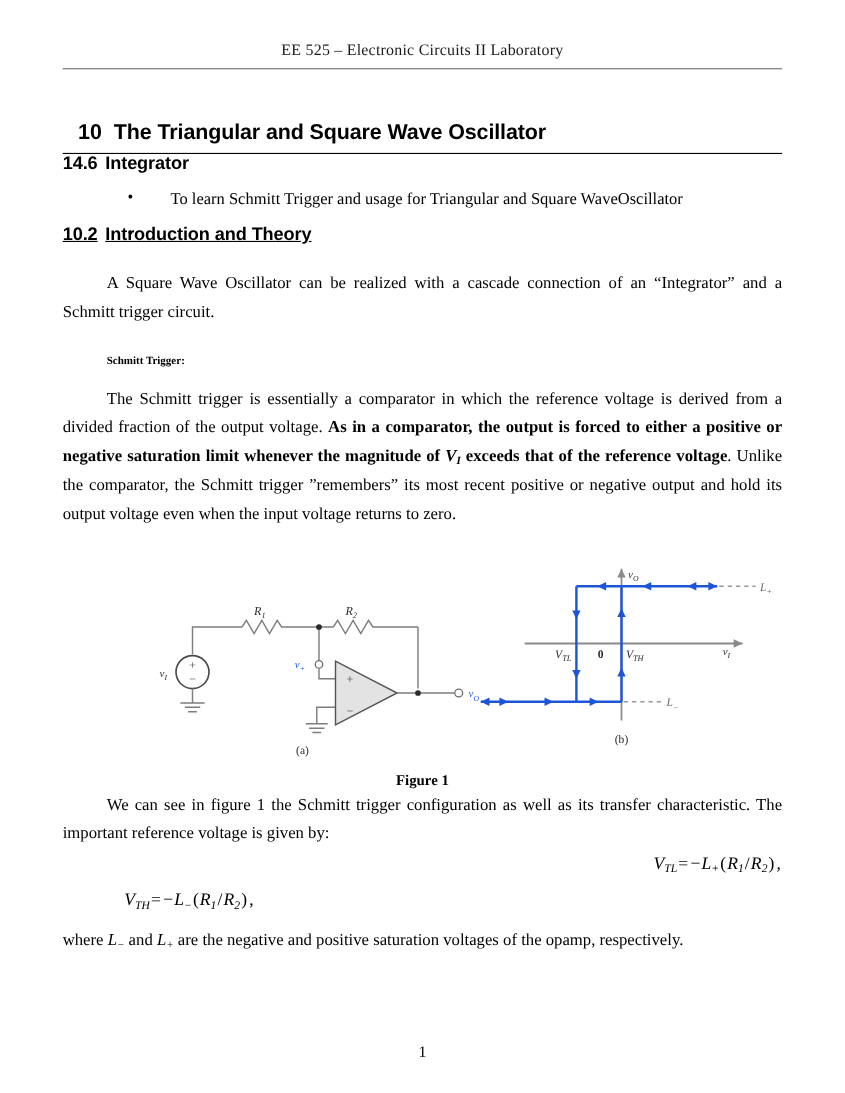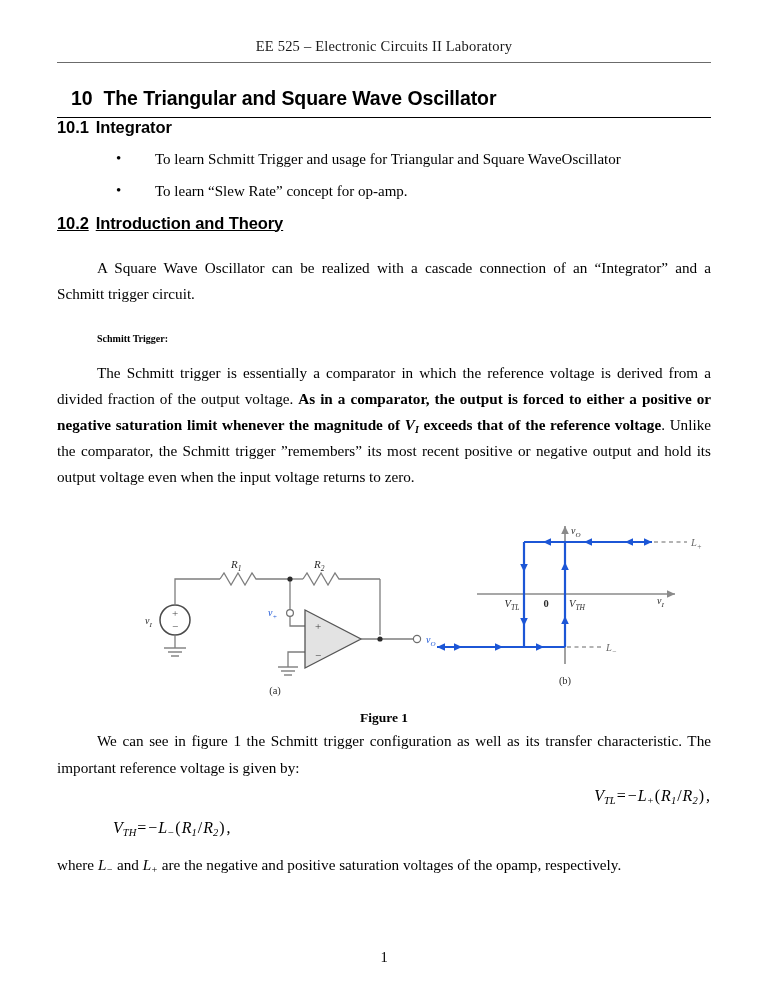--- a/index.html
+++ b/index.html
@@ -34,21 +34,21 @@
     color: #1a1a1a;
   }
   .header-rule {
     margin-top: 7px;
     border-bottom: 1.3px solid #6b6b6b;
     width: 100%;
   }
 
   
   .chapter-title {
-    margin-top: 24px;
+    margin-top: 46px;
     font-family: "Liberation Sans", "DejaVu Sans", sans-serif;
     font-weight: bold;
     font-size: 19.5px;
     letter-spacing: -0.1px;
     padding-left: 14px;
     padding-bottom: 7px;
     border-bottom: 1.4px solid #000000;
   }
   .chapter-num { margin-right: 11px; }
 
@@ -155,31 +155,30 @@
   <div class="running-header">
     <span>EE 525 – Electronic Circuits II Laboratory</span>
   </div>
   <div class="header-rule"></div>
 
   <div class="chapter-title">
     <span class="chapter-num">10</span><span>The Triangular and Square Wave Oscillator</span>
   </div>
 
   <h2 class="section sec-10-1">
-    <span class="sec-num">10.1</span><span>Integrator</span>
+    <span class="sec-num">14.6</span><span>Integrator</span>
   </h2>
 
   <ul class="objectives">
     <li>
       <span class="bullet">•</span>
       <span>To learn Schmitt Trigger and usage for Triangular and Square WaveOscillator</span>
     </li>
     <li>
       <span class="bullet">•</span>
-      <span>To learn “Slew Rate” concept for op-amp.</span>
     </li>
   </ul>
 
   <h2 class="section sec-10-2">
     <span class="sec-num">10.2</span><span>Introduction and Theory</span>
   </h2>
 
   <p class="body indent p-intro">
     <span>A Square Wave  Oscillator can be realized with a cascade connection of an “Integrator” and a Schmitt trigger  circuit.</span>
   </p>

